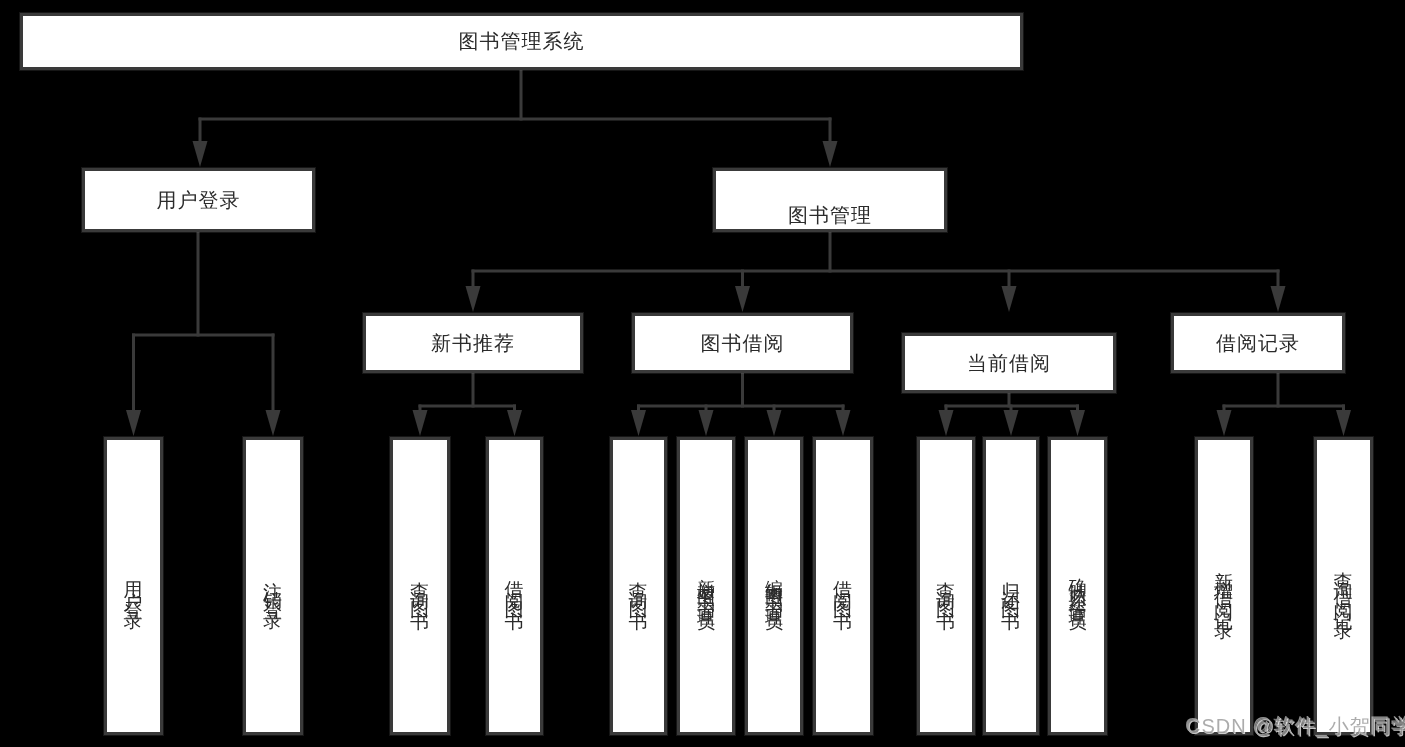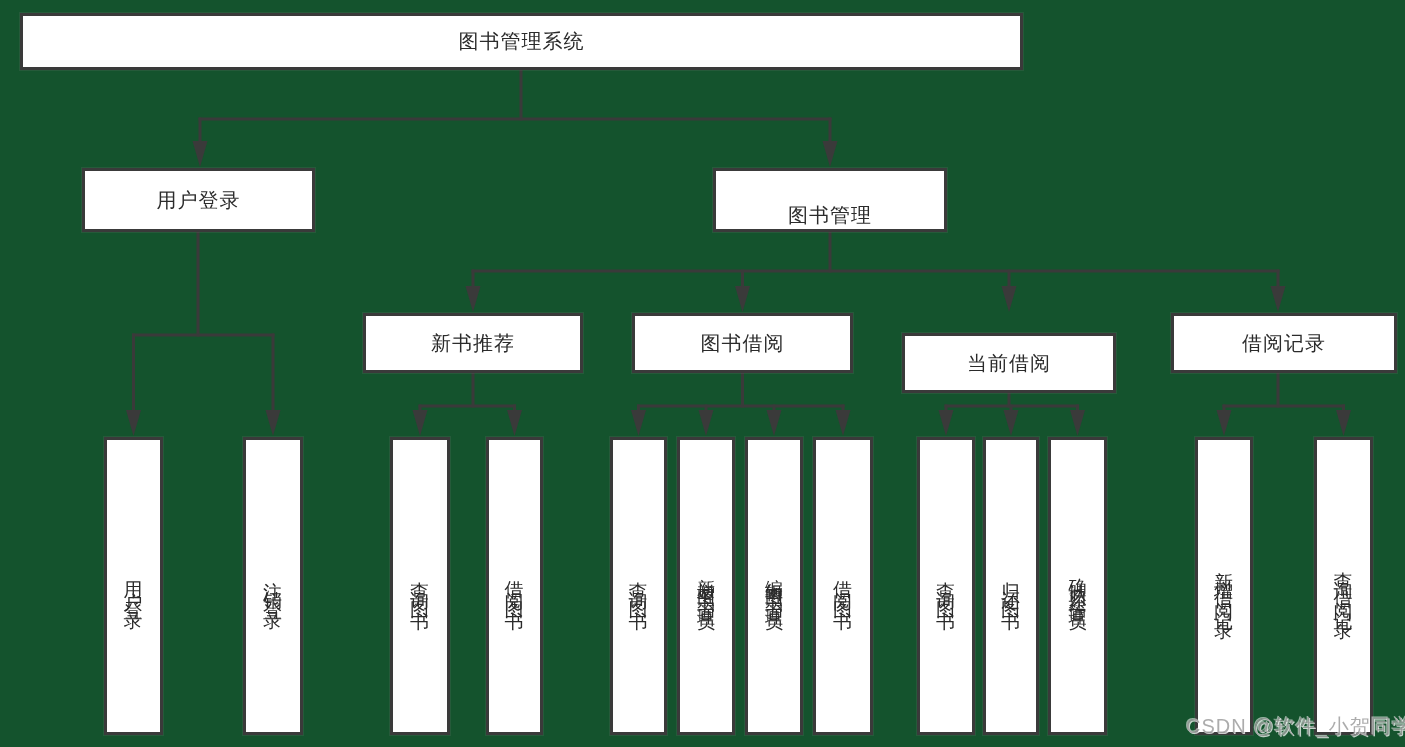--- a/index.html
+++ b/index.html
@@ -1,20 +1,20 @@
 <!DOCTYPE html>
 <html><head>
 <meta charset="utf-8">
 <style>
   html, body { margin: 0; padding: 0; background: #ffffff; }
   .canvas {
     position: relative;
     width: 1405px;
     height: 747px;
-    background: #14532d;
+    background: #000000;
     font-family: "Liberation Sans", sans-serif;
     overflow: hidden;
   }
   .connectors {
     position: absolute;
     left: 0; top: 0;
     width: 1405px; height: 747px;
     pointer-events: none;
   }
   .node {
@@ -146,21 +146,21 @@
 
   <div class="node" style="left:363px; top:313px; width:220px; height:60px;">
     <span>新书推荐</span>
   </div>
   <div class="node" style="left:632px; top:313px; width:221px; height:60px;">
     <span>图书借阅</span>
   </div>
   <div class="node" style="left:902px; top:313px; width:214px; height:60px;margin-top:20px;">
     <span>当前借阅</span>
   </div>
-  <div class="node" style="left:1171px; top:313px; width:226px; height:60px;">
+  <div class="node" style="left:1171px; top:313px; width:174px; height:60px;">
     <span>借阅记录</span>
   </div>
 
   <div class="node leaf" style="left:104px; width:59px;">
     <span class="vtext">用户登录</span>
   </div>
   <div class="node leaf" style="left:243px; width:60px;">
     <span class="vtext">注销登录</span>
   </div>
 

